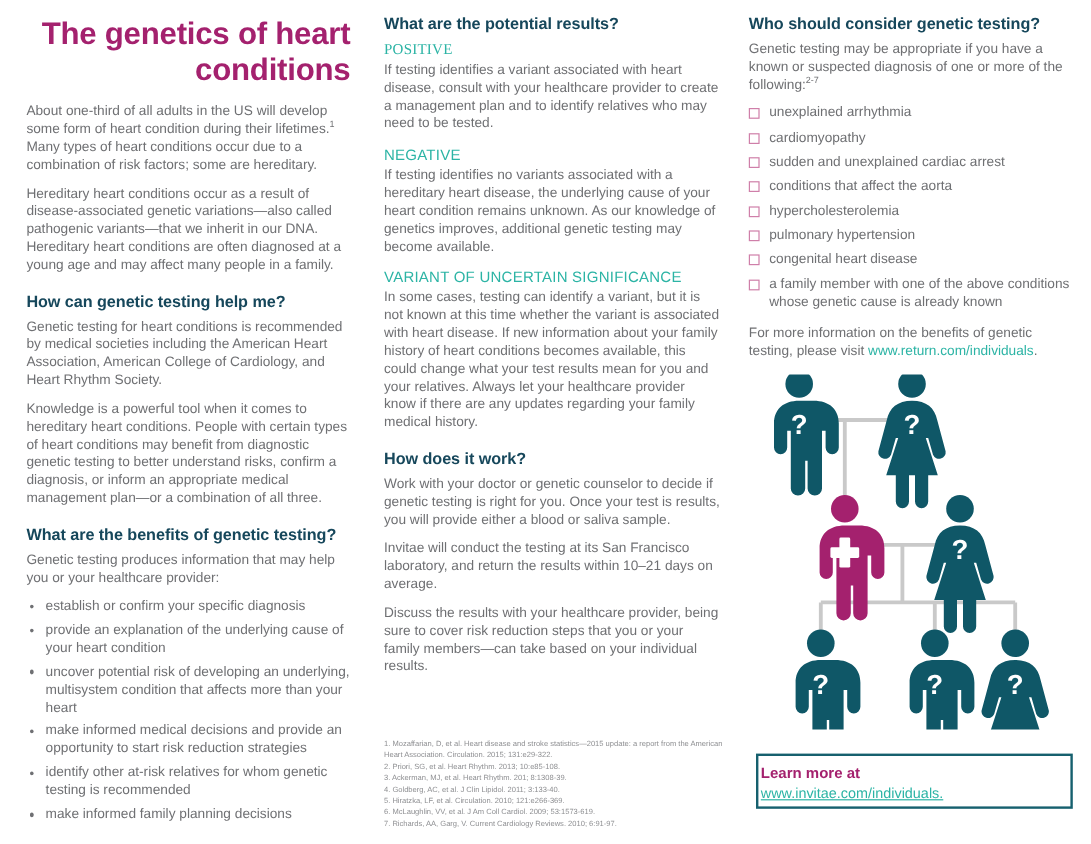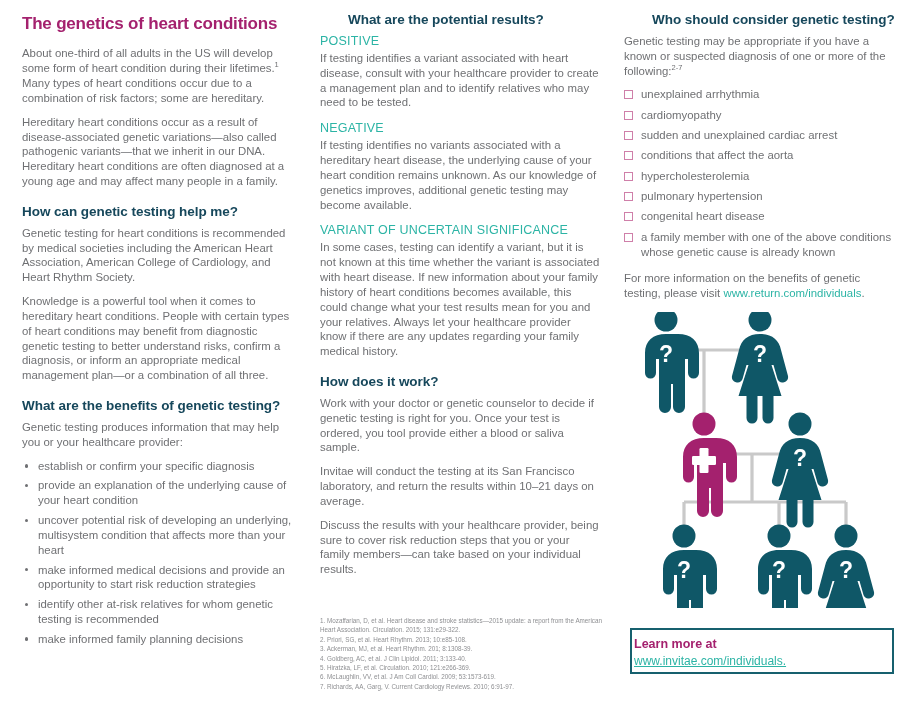--- a/index.html
+++ b/index.html
@@ -26,44 +26,45 @@
     position: absolute;
     top: 0;
     box-sizing: border-box;
   }
   .col-left   { left: 22px;  width: 270px; padding-top: 14px; }
   .col-mid    { left: 320px; width: 280px; padding-top: 12px; }
   .col-right  { left: 624px; width: 272px; padding-top: 12px; }
 
   
   h1.doc-title {
-    font-size: 17px;
+    font-size: 26px;
     line-height: 1.14;
     font-weight: bold;
     color: #a4216e;
     margin: 0 0 13px 0;
     letter-spacing: -0.2px;
+    text-align: right;
   }
   h2.sec-head {
     font-size: 13.5px;
     line-height: 1.18;
     font-weight: bold;
     color: #16475b;
     margin: 15px 0 6px 0;
     letter-spacing: -0.05px;
   }
-  h2.sec-head.first { margin-top: 0; margin-left: 28px; }
+  h2.sec-head.first { margin-top: 0; }
   h3.sub-head {
     font-size: 12.5px;
     font-weight: normal;
     color: #2cb4a5;
     margin: 11px 0 3px 0;
     letter-spacing: 0.2px;
   }
-  h3.sub-head.first { margin-top: 4px; }
+  h3.sub-head.first { margin-top: 4px; font-family: Liberation Serif, serif; }
   p.body {
     font-size: 11.4px;
     line-height: 1.30;
     margin: 0 0 9px 0;
     color: #6f7073;
   }
   p.body:last-child { margin-bottom: 0; }
   sup { font-size: 7.5px; vertical-align: super; line-height: 0; }
 
   
@@ -209,21 +210,21 @@
     <h3 class="sub-head first">POSITIVE</h3>
     <p class="body">If testing identifies a variant associated with heart disease, consult with your healthcare provider to create a management plan and to identify relatives who may need to be tested.</p>
 
     <h3 class="sub-head">NEGATIVE</h3>
     <p class="body">If testing identifies no variants associated with a hereditary heart disease, the underlying cause of your heart condition remains unknown. As our knowledge of genetics improves, additional genetic testing may become available.</p>
 
     <h3 class="sub-head">VARIANT OF UNCERTAIN SIGNIFICANCE</h3>
     <p class="body">In some cases, testing can identify a variant, but it is not known at this time whether the variant is associated with heart disease. If new information about your family history of heart conditions becomes available, this could change what your test results mean for you and your relatives. Always let your healthcare provider know if there are any updates regarding your family medical history.</p>
 
     <h2 class="sec-head">How does it work?</h2>
-    <p class="body">Work with your doctor or genetic counselor to decide if genetic testing is right for you. Once your test is ordered, you tool provide either a blood or saliva sample.</p>
+    <p class="body">Work with your doctor or genetic counselor to decide if genetic testing is right for you. Once your test is results, you will provide either a blood or saliva sample.</p>
     <p class="body">Invitae will conduct the testing at its San Francisco laboratory, and return the results within 10–21 days on average.</p>
     <p class="body">Discuss the results with your healthcare provider, being sure to cover risk reduction steps that you or your family members—can take based on your individual results.</p>
   </div>
 
   <div class="refs">
     <div class="wrapline">1. Mozaffarian, D, et al. Heart disease and stroke statistics—2015 update: a report from the American Heart Association. Circulation. 2015; 131:e29-322.</div>
     <div>2. Priori, SG, et al. Heart Rhythm. 2013; 10:e85-108.</div>
     <div>3. Ackerman, MJ, et al. Heart Rhythm. 201; 8:1308-39.</div>
     <div>4. Goldberg, AC, et al. J Clin Lipidol. 2011; 3:133-40.</div>
     <div>5. Hiratzka, LF, et al. Circulation. 2010; 121:e266-369.</div>

